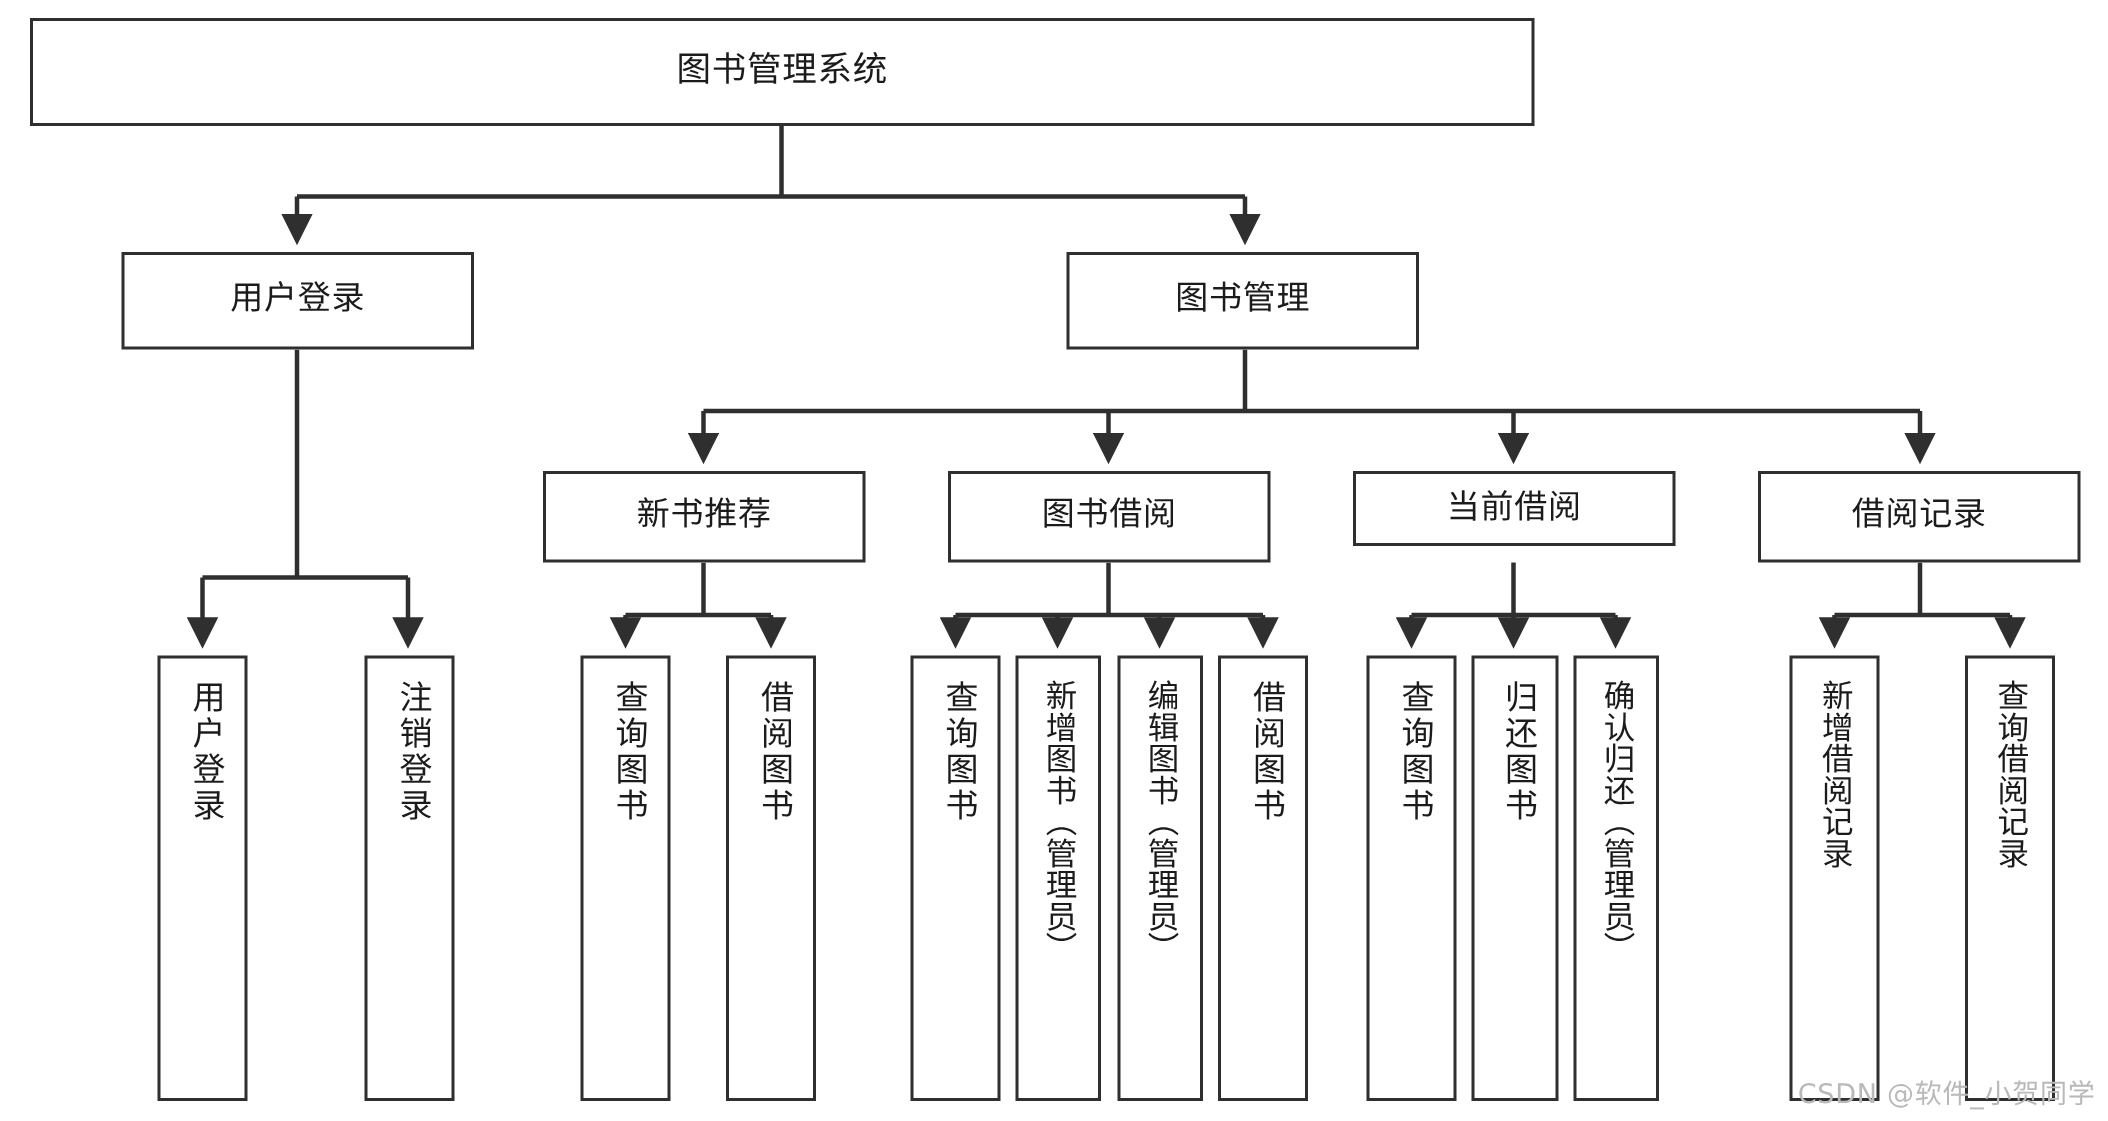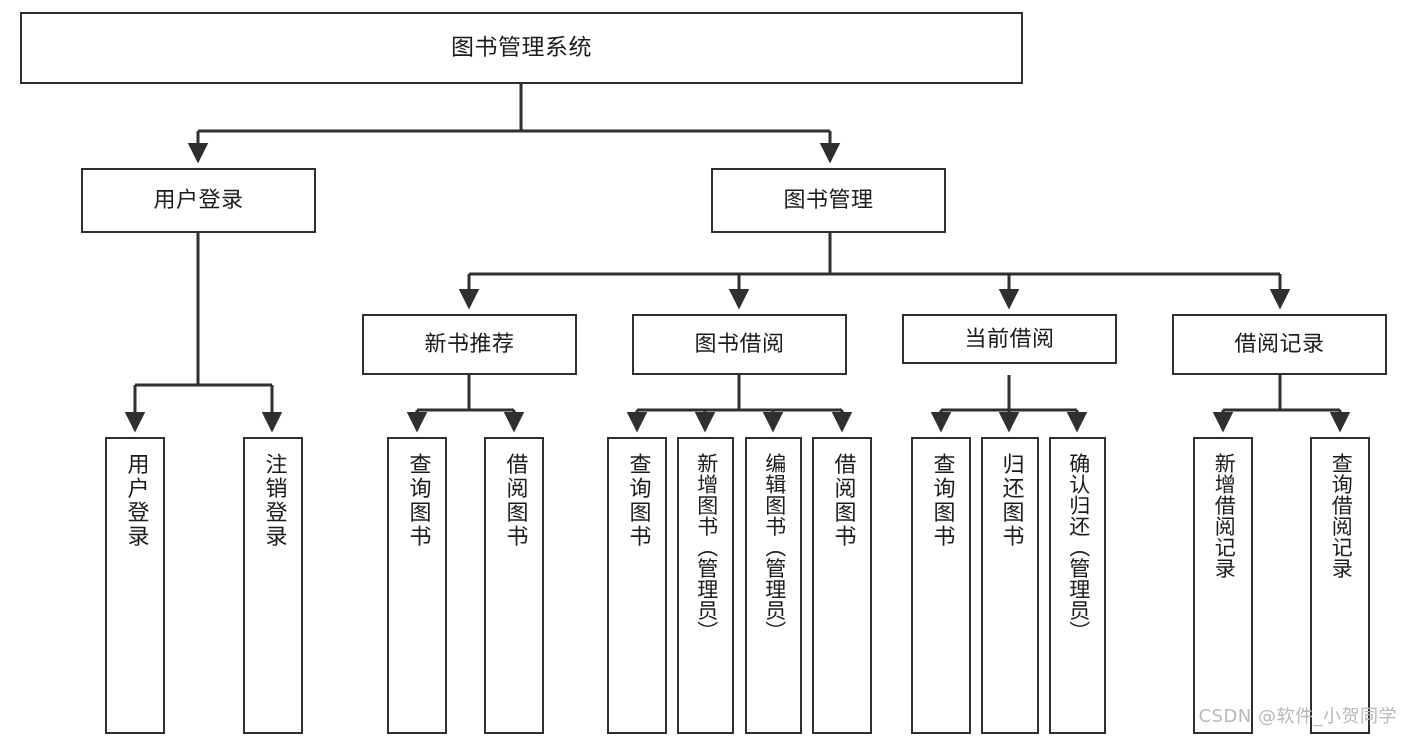--- a/index.html
+++ b/index.html
@@ -66,21 +66,21 @@
     text-align: start;
   }
   .node.vert.tall-text .node-label {
     font-size: 21px;
     line-height: 1.16;
     letter-spacing: 0px;
   }
   #watermark {
     position: absolute;
     right: 8px;
-    bottom: 20px;
+    bottom: 7px;
     font-size: 18px;
     color: #b9b9b9;
     white-space: nowrap;
     font-family: "DejaVu Sans", "Liberation Sans", sans-serif;
     letter-spacing: 0.5px;
   }
 </style>
 </head>
 <body>
 

